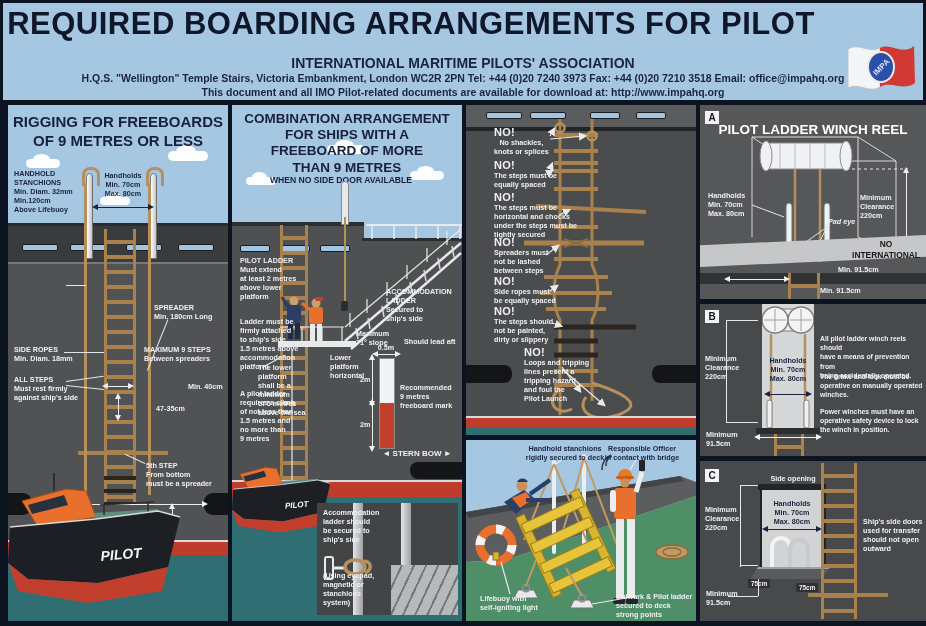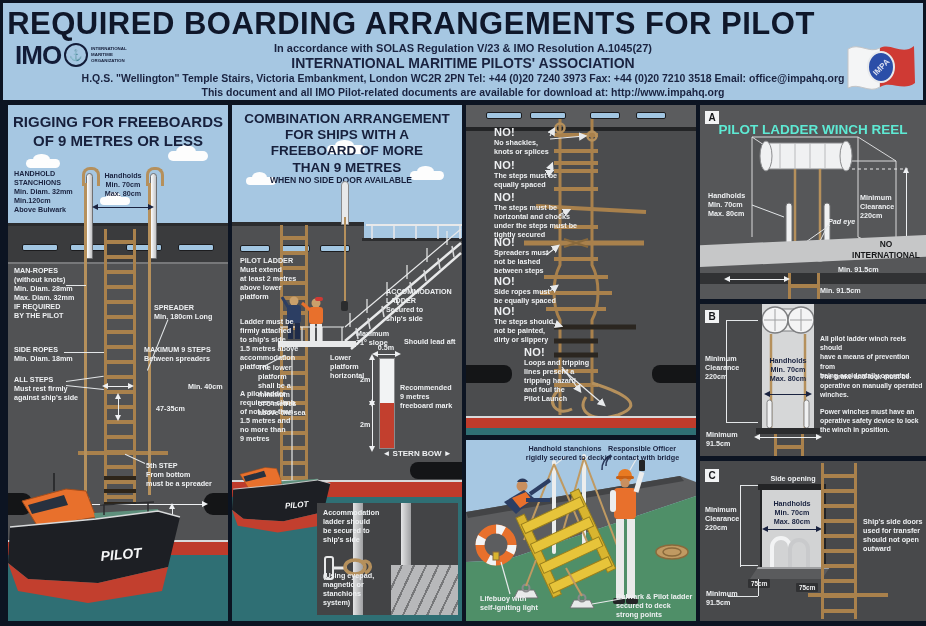--- a/index.html
+++ b/index.html
@@ -35,32 +35,24 @@
   .pipe{position:absolute;background:#141517;}
   .tag{position:absolute;font:bold 6.4px/1.1 "Liberation Sans",sans-serif;color:#f0f1f2;background:#303133;padding:1px 3px;border-radius:1px;}
 </style>
 </head>
 <body>
 
 <div id="poster">
 
   <div class="panel" style="left:3px;top:3px;width:920px;height:97px;background:#a6c7e2;">
     <div class="lbl ctr" style="left:0;top:2px;width:816px;font-size:31px;letter-spacing:.5px;color:#0f172a;white-space:nowrap;">REQUIRED BOARDING ARRANGEMENTS FOR PILOT</div>
-    <div class="lbl ctr navy" style="left:0;top:39px;width:920px;font-size:11px;">In accordance with SOLAS Regulation V/23 &amp; IMO Resolution A.1045(27)</div>
     <div class="lbl ctr navy" style="left:0;top:52px;width:920px;font-size:14px;">INTERNATIONAL MARITIME PILOTS' ASSOCIATION</div>
     <div class="lbl ctr navy" style="left:0;top:69px;width:920px;font-size:10.5px;">H.Q.S. "Wellington" Temple Stairs, Victoria Embankment, London WC2R 2PN  Tel: +44 (0)20 7240 3973  Fax: +44 (0)20 7210 3518  Email: office@impahq.org</div>
     <div class="lbl ctr navy" style="left:0;top:83px;width:920px;font-size:10.5px;">This document and all IMO Pilot-related documents are available for download at: http://www.impahq.org</div>
 
-    <div style="position:absolute;left:12px;top:36px;display:flex;align-items:center;gap:3px;">
-      <span class="lbl" style="position:static;font-size:26px;color:#131c38;letter-spacing:-1px;">IMO</span>
-      <span style="width:20px;height:20px;border:2px solid #131c38;border-radius:50%;display:inline-flex;align-items:center;justify-content:center;font-size:11px;color:#131c38;">⚓</span>
-      <span class="lbl" style="position:static;font-size:4.4px;line-height:1.4;color:#131c38;">INTERNATIONAL
-MARITIME
-ORGANIZATION</span>
-    </div>
 
     <svg style="position:absolute;right:4px;top:36px;" width="78" height="58" viewBox="0 0 78 58">
       <path d="M7,10 C18,3 28,15 39,9 L39,48 C28,55 18,43 7,49 Z" fill="#f4f5f6" stroke="#c4c5c7" stroke-width="1"></path>
       <path d="M39,9 C50,3 61,17 73,7 L74,44 C62,53 50,41 39,48 Z" fill="#cf3a34"></path>
       <ellipse cx="40" cy="28" rx="13" ry="15" fill="#2b4ea8" stroke="#e8eaec" stroke-width="2"></ellipse>
       <text transform="rotate(-45 40 28)" x="40" y="31" text-anchor="middle" font-size="8" font-weight="bold" fill="#dfe3f2" font-family="Liberation Sans, sans-serif">IMPA</text>
     </svg>
   </div>
 
   <div class="panel" style="left:8px;top:105px;width:220px;height:516px;background:#a6c7e2;">
@@ -84,31 +76,25 @@
     <div class="loop" style="left:138px;top:62px;"></div>
     <div class="st" style="left:78px;top:68px;height:84px;"></div>
     <div class="st" style="left:142px;top:68px;height:84px;"></div>
     <div class="mr" style="left:76px;top:78px;height:312px;"></div>
     <div class="mr" style="left:140px;top:78px;height:312px;"></div>
 
     <div class="lbl navy" style="left:6px;top:64px;">HANDHOLD
 STANCHIONS
 Min. Diam. 32mm
 Min.120cm
-Above Bulwark</div>
+Above Lifebuoy</div>
     <div class="lbl navy ctr" style="left:88px;top:66px;width:54px;">Handholds
 Min. 70cm
 Max. 80cm</div>
     <div class="ah na" style="left:90px;top:102px;width:50px;border-top-color:#1a2340;"></div>
-    <div class="lbl" style="left:6px;top:161px;">MAN-ROPES
-(without knots)
-Min. Diam. 28mm
-Max. Diam. 32mm
-IF REQUIRED
-BY THE PILOT</div>
     <div class="ld" style="left:58px;top:180px;width:20px;"></div>
     <div class="lbl" style="left:146px;top:198px;">SPREADER
 Min. 180cm Long</div>
     <div class="ld" style="left:160px;top:214px;width:55px;transform:rotate(112deg);"></div>
     <div class="lbl" style="left:6px;top:240px;">SIDE ROPES
 Min. Diam. 18mm</div>
     <div class="ld" style="left:56px;top:247px;width:40px;"></div>
     <div class="lbl" style="left:136px;top:240px;">MAXIMUM 9 STEPS
 Between spreaders</div>
     <div class="lbl" style="left:6px;top:270px;">ALL  STEPS
@@ -367,21 +353,21 @@
         <line x1="84" y1="67" x2="86" y2="66" marker-end="url(#aw)"></line>
         <line x1="93" y1="110" x2="103" y2="105" marker-end="url(#aw)"></line>
         <line x1="80" y1="150" x2="92" y2="141" marker-end="url(#aw)"></line>
         <line x1="84" y1="186" x2="91" y2="181" marker-end="url(#aw)"></line>
         <line x1="86" y1="218" x2="95" y2="221" marker-end="url(#aw)"></line>
         <line x1="96" y1="262" x2="114" y2="286" marker-end="url(#aw)"></line>
         <line x1="96" y1="264" x2="138" y2="300" marker-end="url(#aw)"></line>
       </g>
     </svg>
     <div class="lbl no-t" style="left:28px;top:21px;">NO!</div>
-    <div class="lbl" style="left:28px;top:33px;">No shackles,
+    <div class="lbl" style="left:28px;top:33px;text-align:center;">No shackles,
 knots or splices</div>
     <div class="lbl no-t" style="left:28px;top:54px;">NO!</div>
     <div class="lbl" style="left:28px;top:66px;">The steps must be
 equally spaced</div>
     <div class="lbl no-t" style="left:28px;top:86px;">NO!</div>
     <div class="lbl" style="left:28px;top:98px;">The steps must be
 horizontal and chocks
 under the steps must be
 tightly secured</div>
     <div class="lbl no-t" style="left:28px;top:131px;">NO!</div>
@@ -491,21 +477,21 @@
 in contact with bridge</div>
     <div class="lbl" style="left:14px;top:154px;">Lifebuoy with
 self-igniting light</div>
     <div class="lbl" style="left:150px;top:152px;">Bulwark &amp; Pilot ladder
 secured to deck
 strong points</div>
   </div>
 
   <div class="panel" style="left:700px;top:105px;width:226px;height:194px;background:#565759;">
     <div class="lbl blk ctr" style="left:5px;top:6px;width:14px;height:13px;background:#f2f3f4;font-size:10px;line-height:13px;">A</div>
-    <div class="lbl ctr" style="left:0;top:17px;width:226px;font-size:13.5px;color:#5eead4;">PILOT LADDER WINCH REEL</div>
+    <div class="lbl ctr" style="left:0;top:17px;width:226px;font-size:13.5px;color:#ffffff;">PILOT LADDER WINCH REEL</div>
     <svg style="position:absolute;left:0;top:0;" width="226" height="194" viewBox="0 0 226 194">
       <g stroke="#d9dadb" stroke-width="1">
         <line x1="52" y1="32" x2="52" y2="132"></line>
           <line x1="158" y1="32" x2="158" y2="132"></line>
         <line x1="52" y1="32" x2="158" y2="32"></line>
         <line x1="158" y1="32" x2="196" y2="56"></line>
           <line x1="196" y1="56" x2="196" y2="148"></line>
         <line x1="52" y1="32" x2="88" y2="56"></line>
           <line x1="88" y1="56" x2="196" y2="56"></line>
         <line x1="158" y1="132" x2="196" y2="148"></line>

